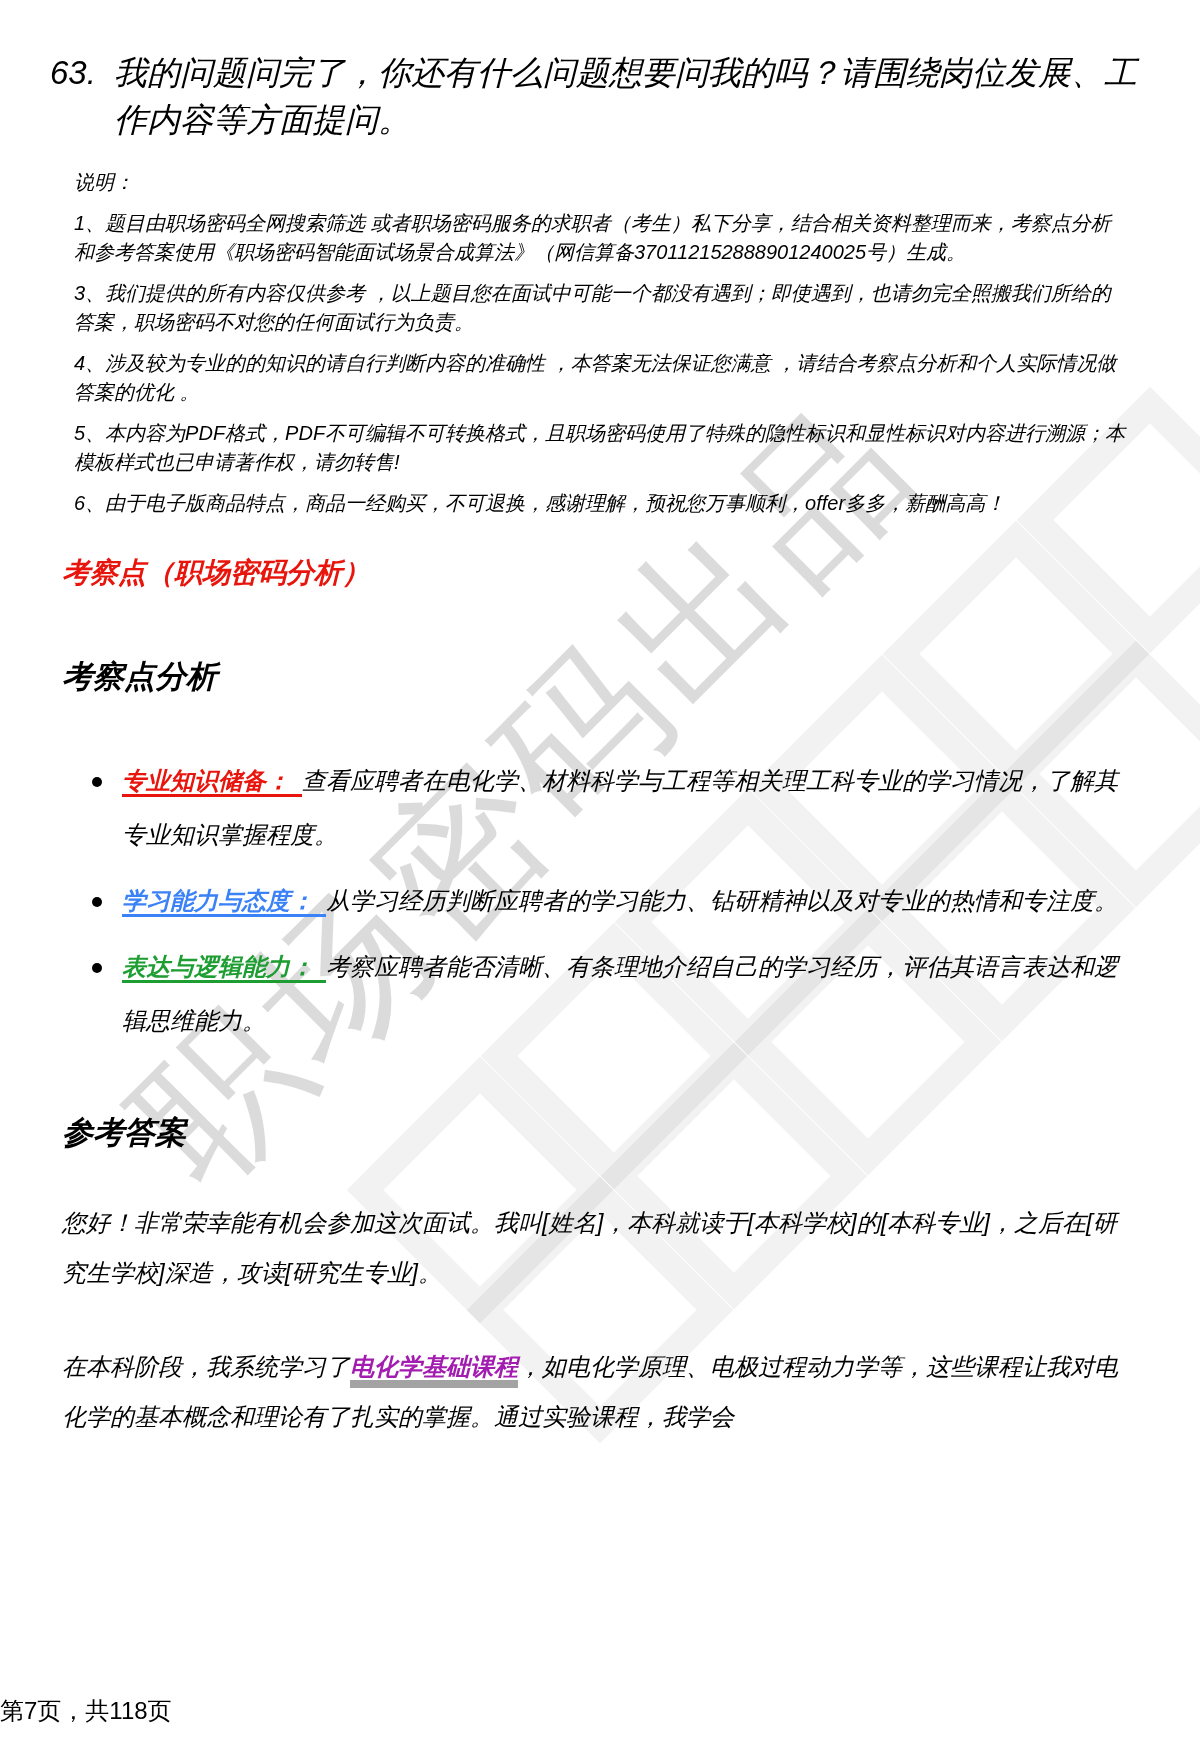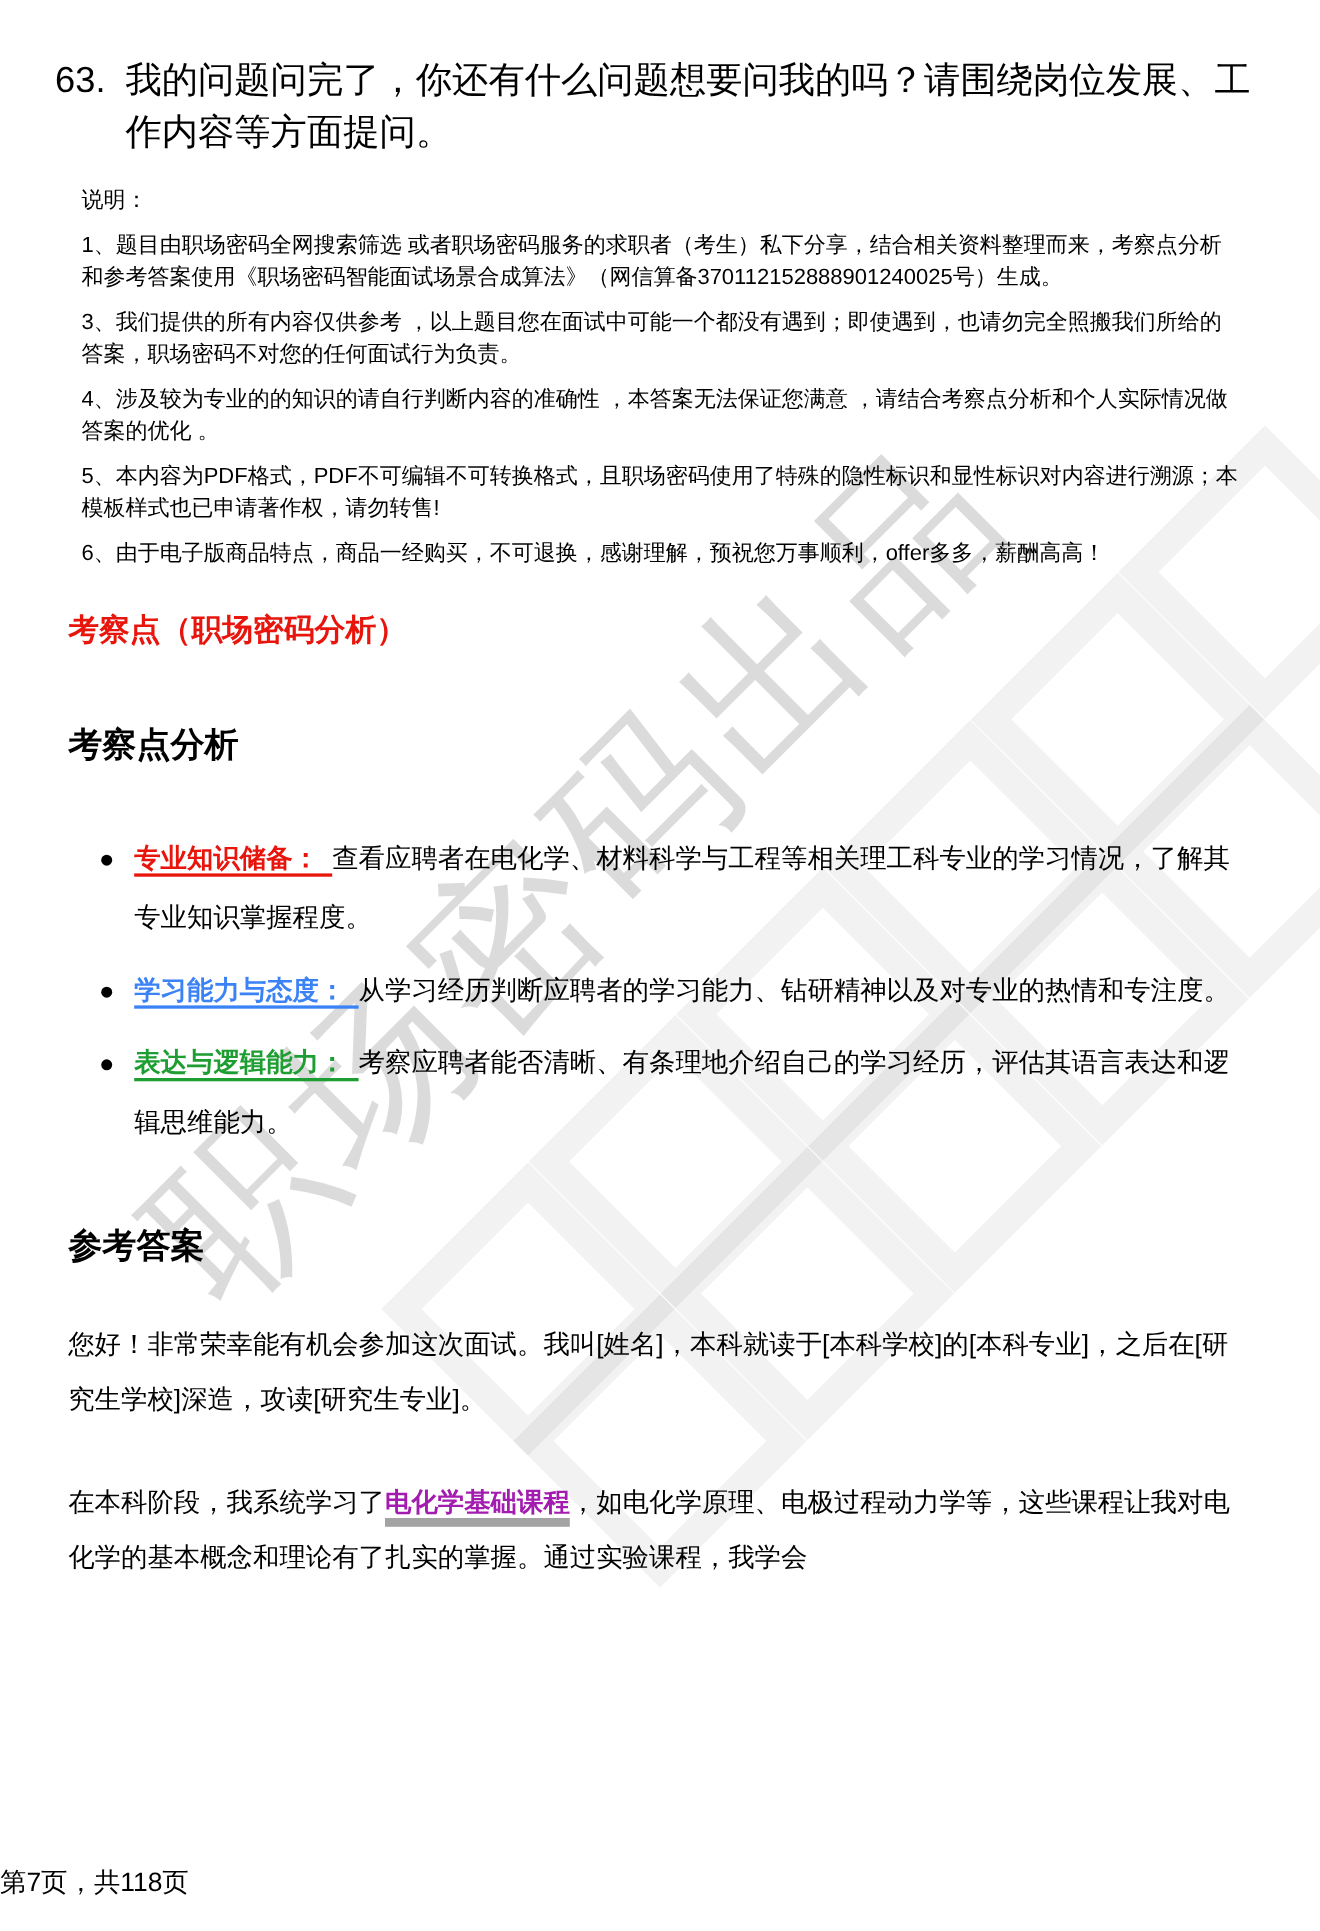--- a/index.html
+++ b/index.html
@@ -44,20 +44,21 @@
   .watermark-pattern {
     position: absolute;
     left: 0;
     top: 0;
   }
   
   .content {
     position: relative;
     z-index: 1;
     padding: 50px 62px 0 62px;
+    font-style: italic;
   }
   .question-title {
     display: flex;
     margin-left: -12px;
     font-size: 33px;
     line-height: 1.42;
     color: #000;
   }
   .question-title .qnum {
     flex: 0 0 64px;

